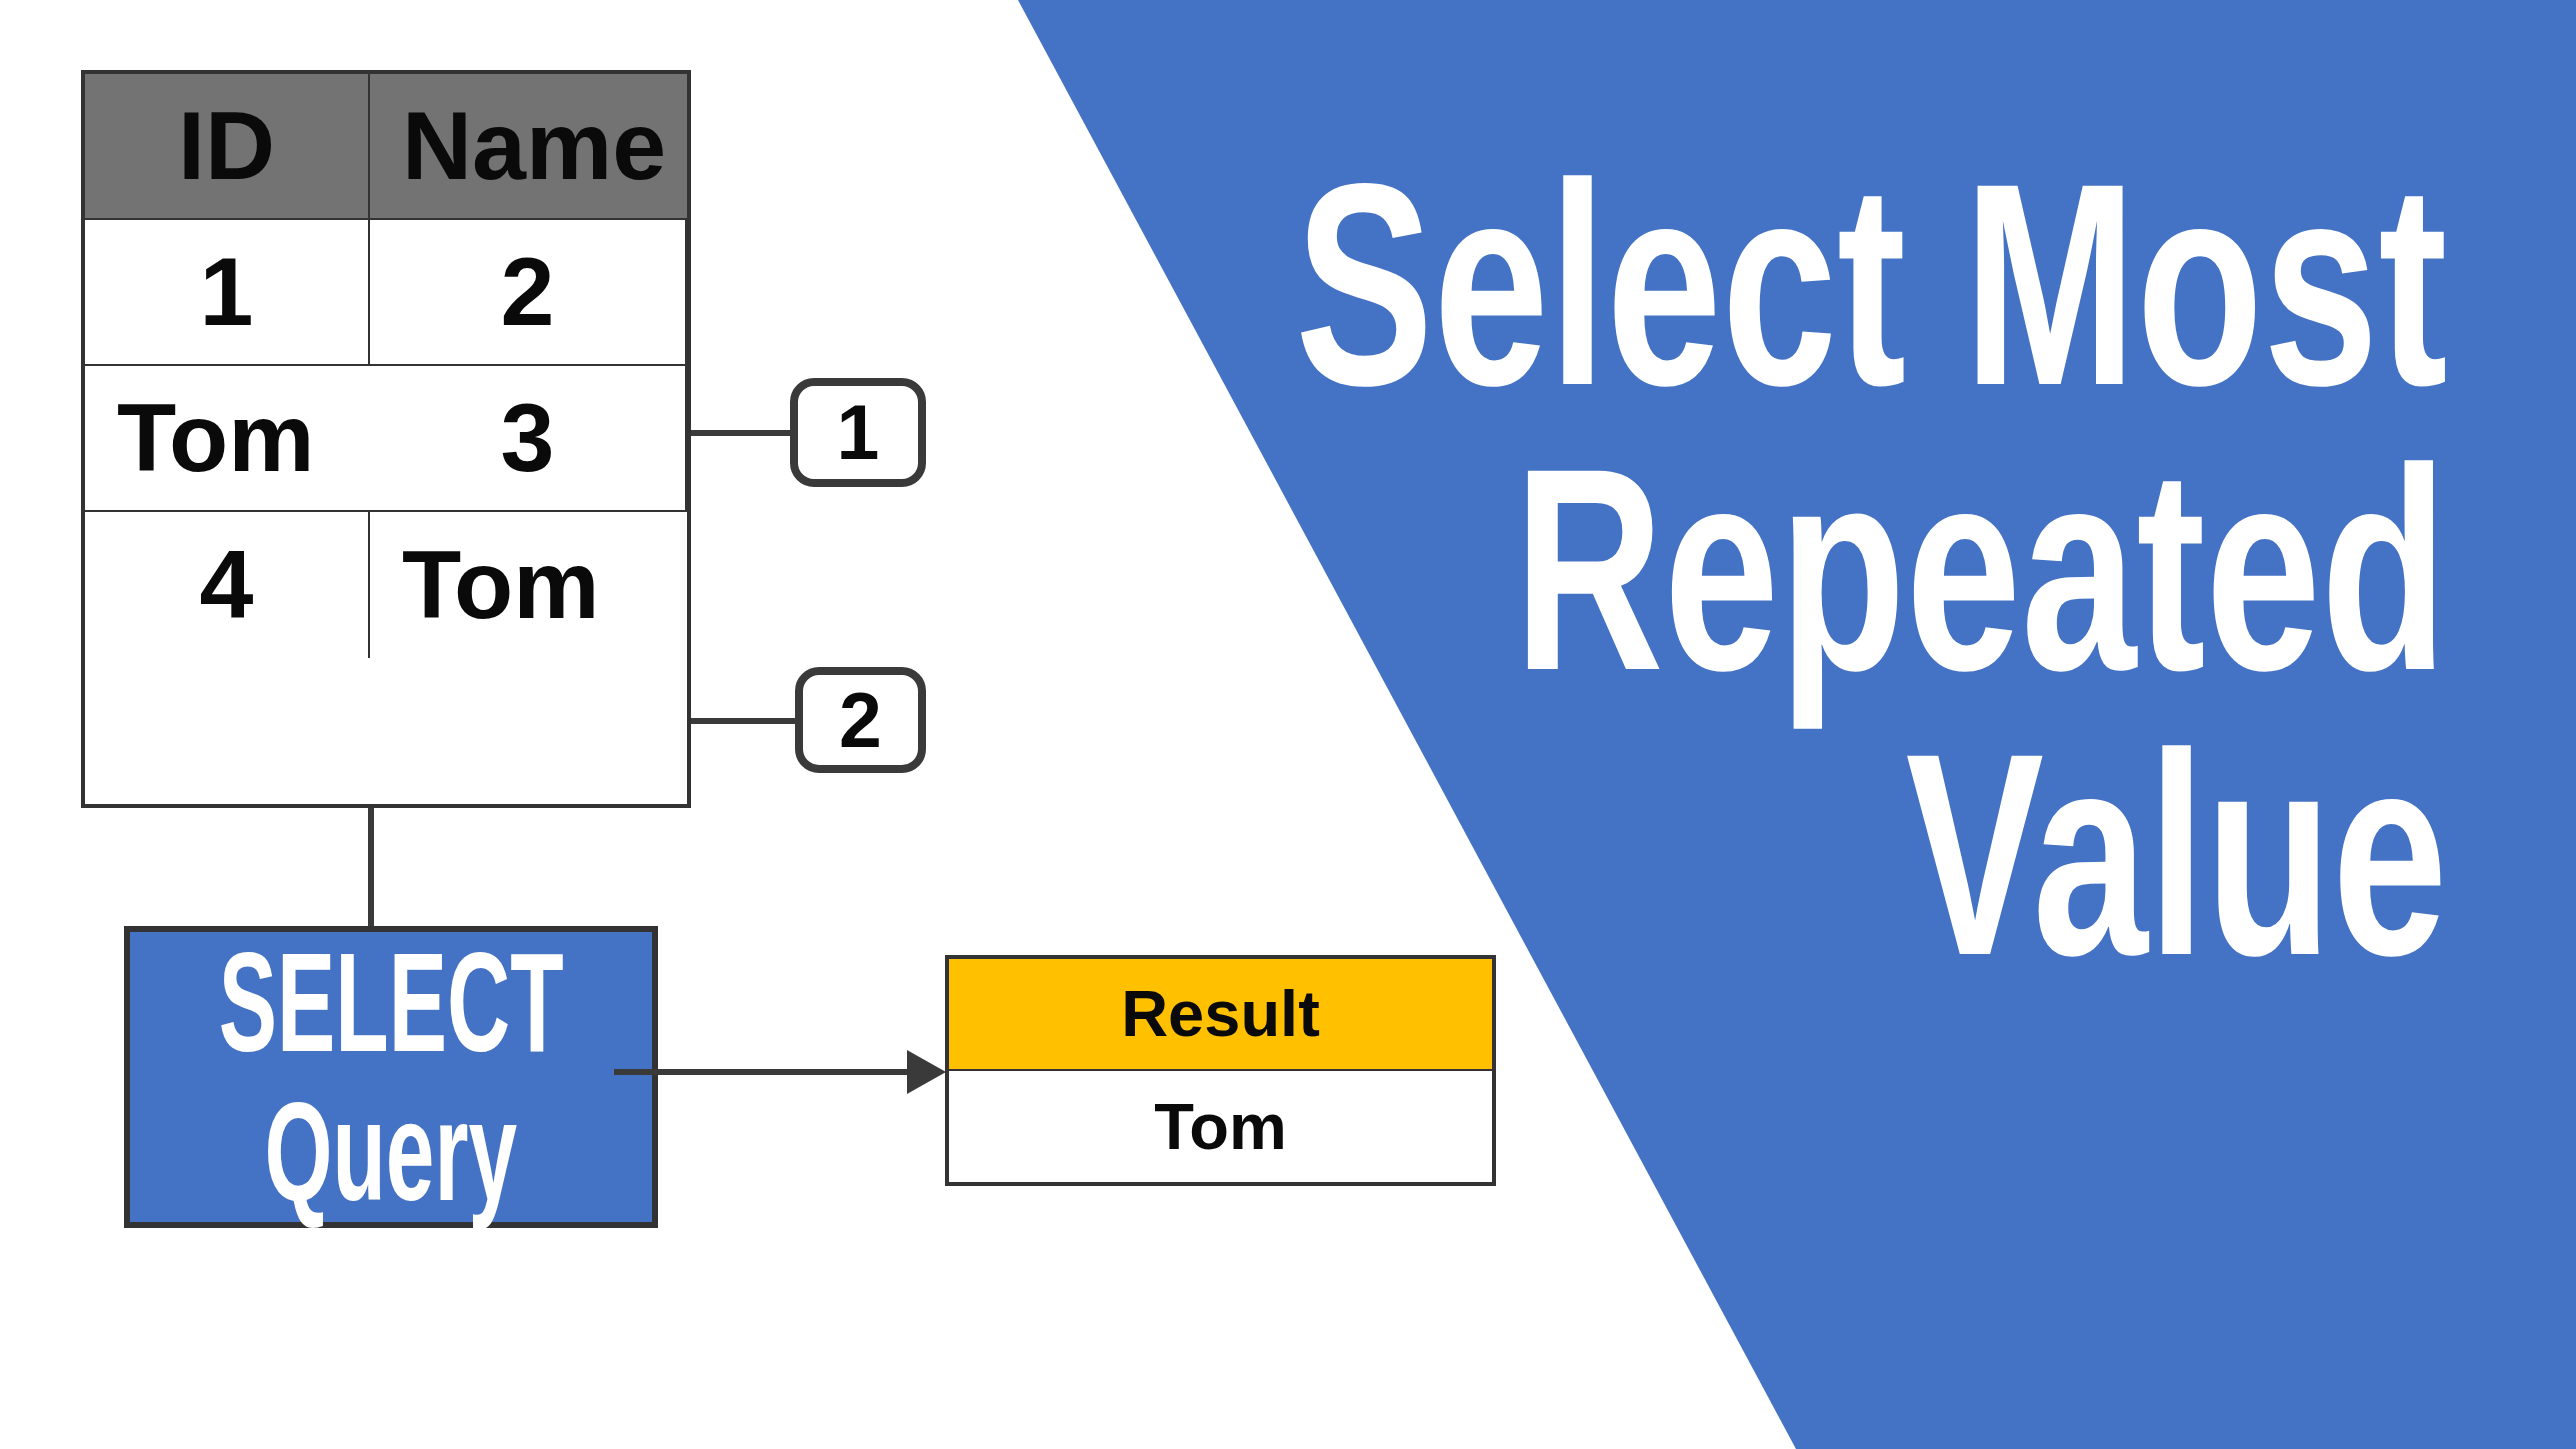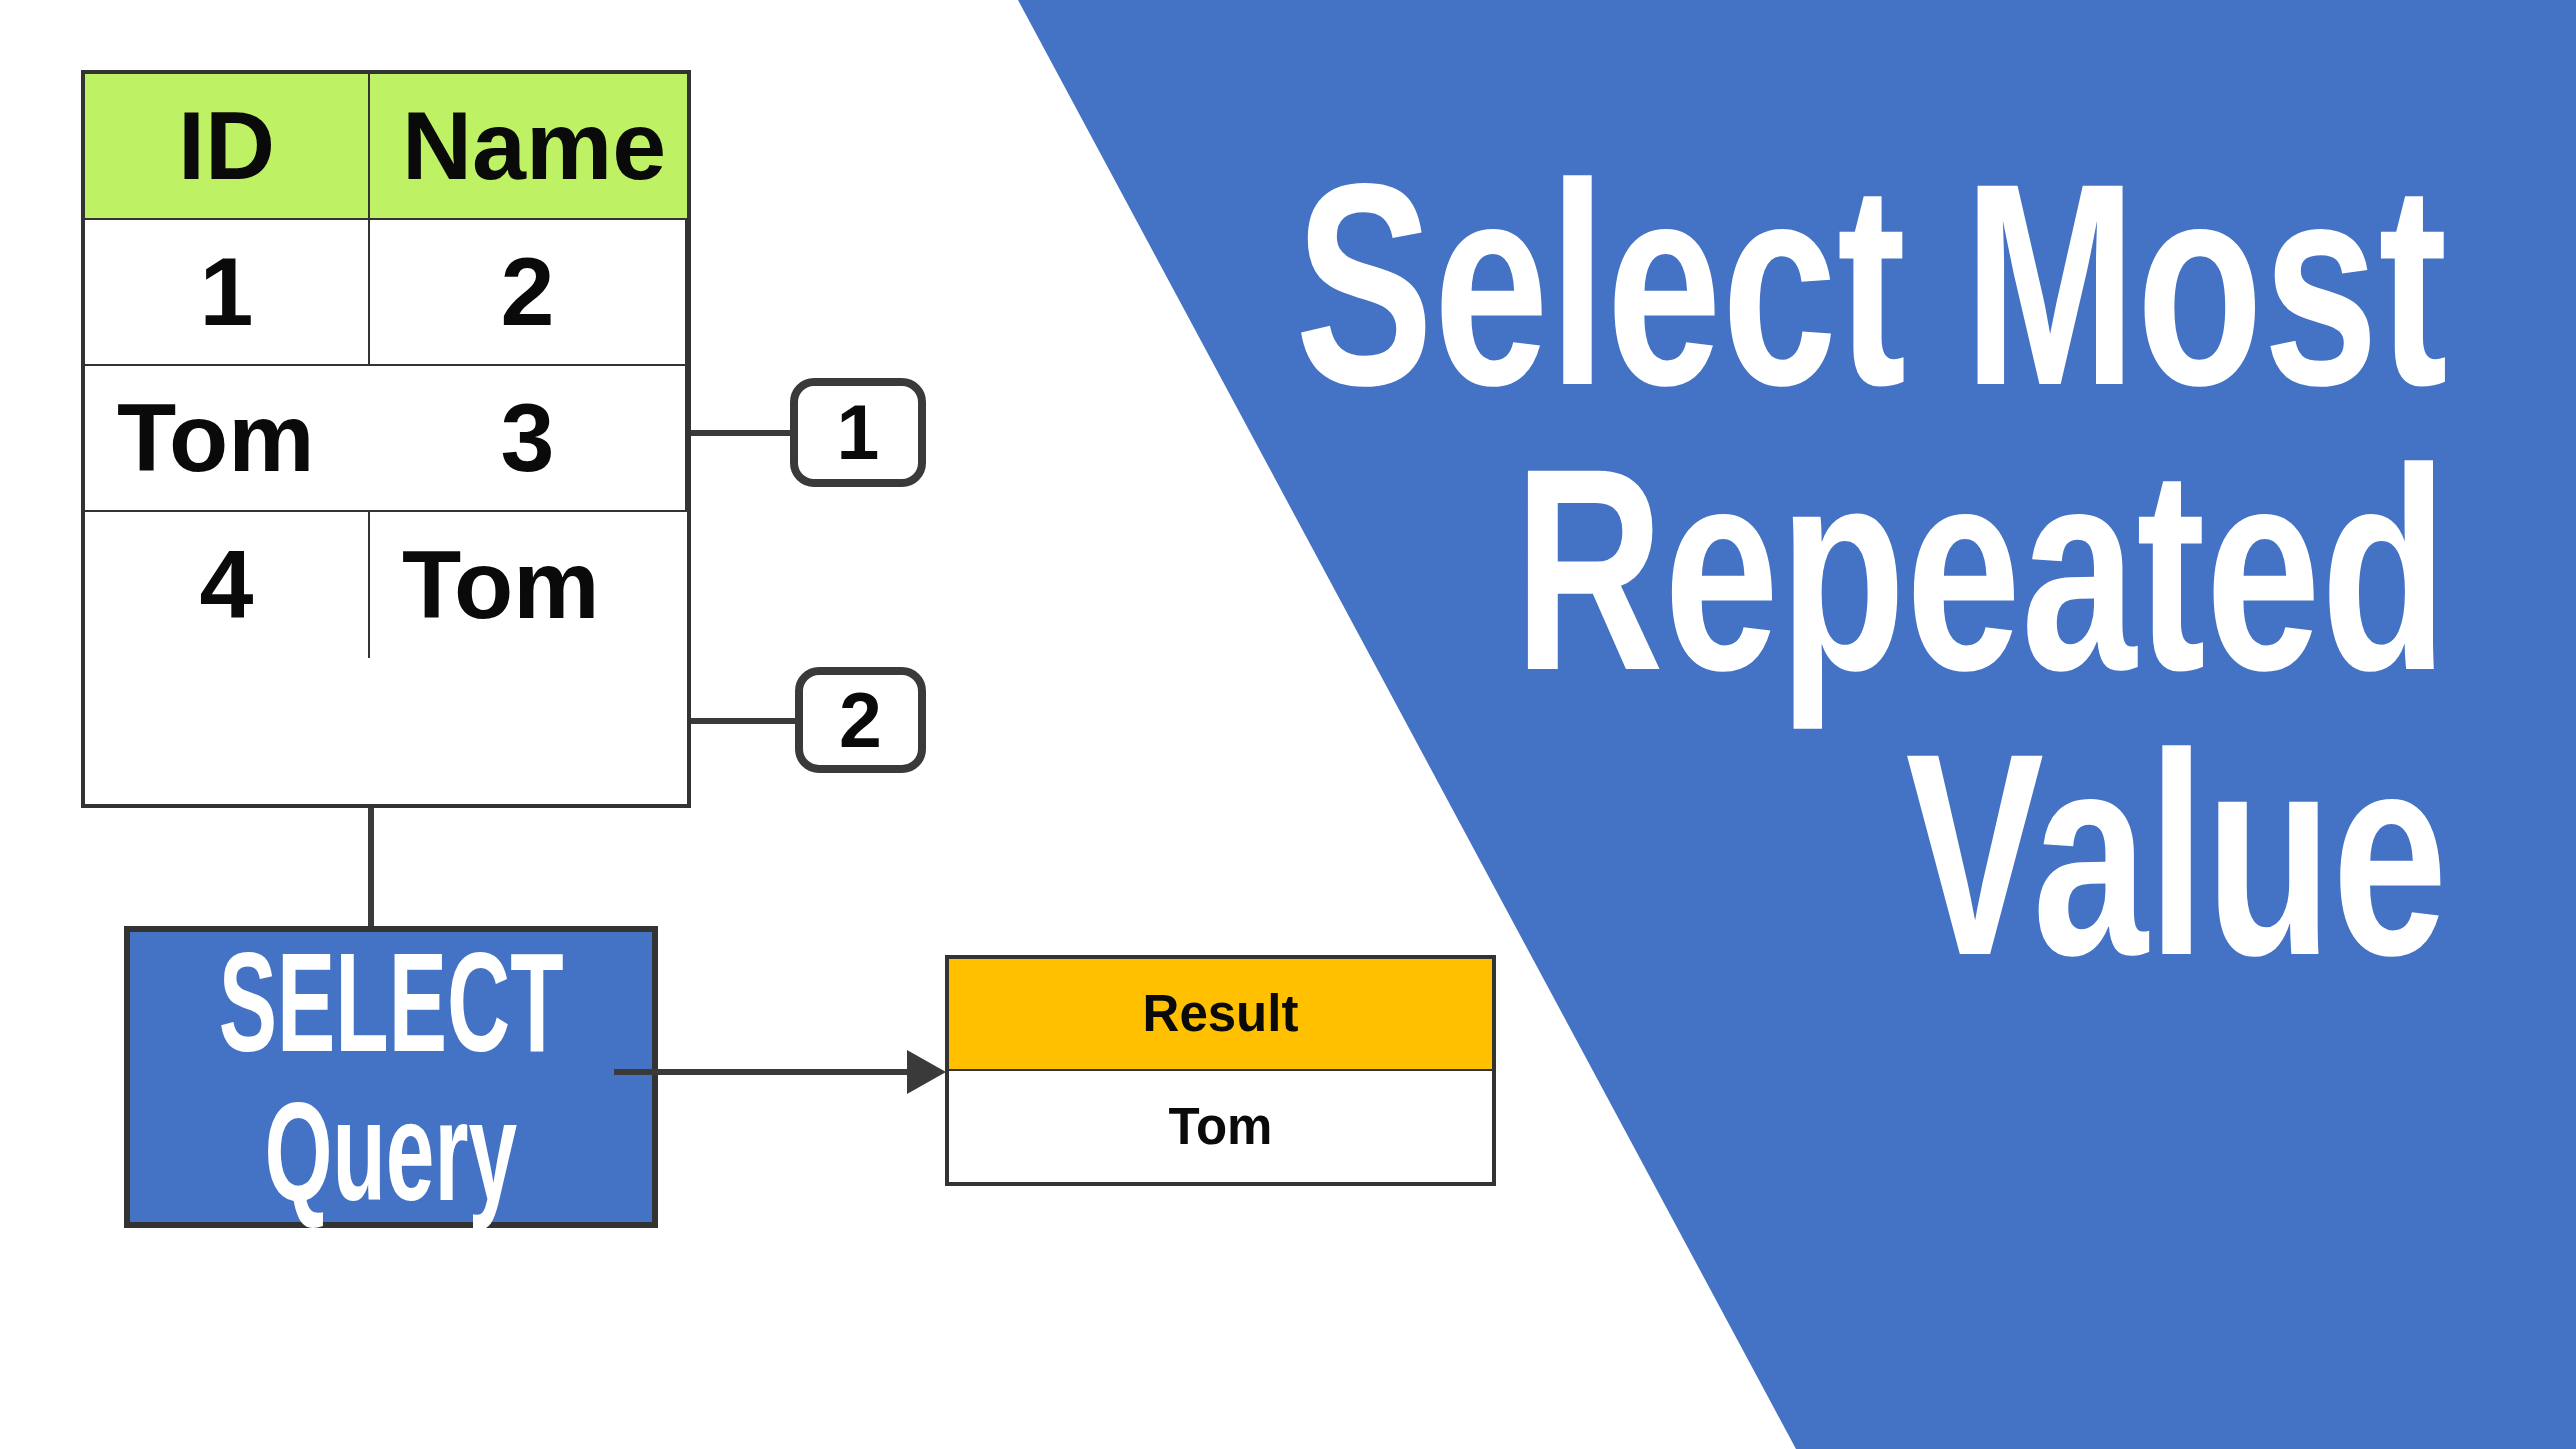--- a/index.html
+++ b/index.html
@@ -47,21 +47,21 @@
   }
   .mt-cell {
     display: flex; align-items: center;
     font-size: 97px; font-weight: 700; color: #0a0a0a;
     border-right: 2px solid #333333;
     border-bottom: 2px solid #333333;
     box-sizing: border-box;
   }
   .mt-cell.col-id { justify-content: center; }
   .mt-cell.col-name { justify-content: flex-start; padding-left: 32px; border-right: none; }
-  .mt-cell.hdr { background: #bef264; border-bottom-width: 2.7px; }
+  .mt-cell.hdr { background: #737373; border-bottom-width: 2.7px; }
   .mt-cell.last-row { border-bottom: none; }
 
   
   .h-line, .v-line { position: absolute; background: #3a3a3a; }
   .h-line { height: 6px; }
   .v-line { width: 6px; }
   .line-row2 { left: 691px; top: 430px; width: 101px; }
   .line-row4 { left: 691px; top: 718px; width: 106px; }
   .line-table-to-query { left: 368px; top: 808px; height: 118px; }
   .line-query-to-result { left: 614px; top: 1069px; width: 299px; }
@@ -107,21 +107,21 @@
     left: 945px; top: 955px;
     width: 551px; height: 231px;
     border: 4.7px solid #333333;
     box-sizing: border-box;
     display: grid;
     grid-template-rows: 1fr 1fr;
     background: #ffffff;
   }
   .rt-cell {
     display: flex; align-items: center; justify-content: center;
-    font-size: 51px; font-weight: 700; color: #0a0a0a;
+    font-size: 65px; font-weight: 700; color: #0a0a0a;
     box-sizing: border-box;
   }
   .rt-cell.hdr { background: #FFC000; border-bottom: 2.7px solid #333333; }
 </style>
 </head>
 <body>
 
 <div class="stage">
 
   <div class="blue-panel"></div>

